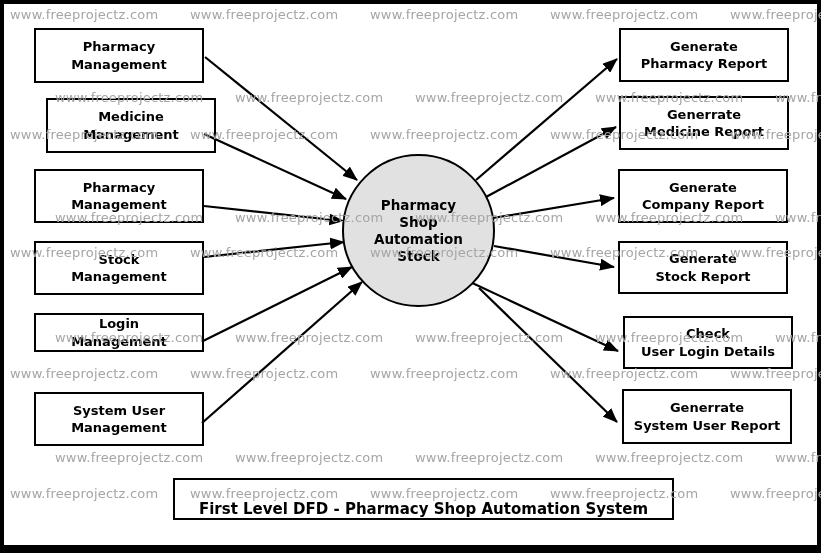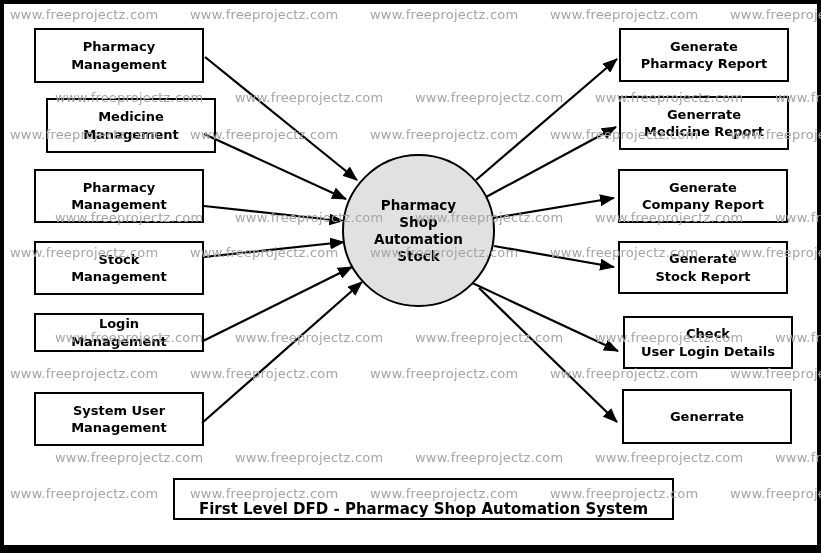--- a/index.html
+++ b/index.html
@@ -187,20 +187,21 @@
   <div class="entity" style="left:618px;top:241px;height:53px">
     <span class="eline">Generate</span>
     <span class="eline">Stock Report</span>
   </div>
   <div class="entity" style="left:623px;top:316px;height:53px">
     <span class="eline">Check</span>
     <span class="eline">User Login Details</span>
   </div>
   <div class="entity" style="left:622px;top:389px;height:55px">
     <span class="eline">Generrate</span>
+    <span class="eline">System User Report</span>
   </div>
 
   <div class="title-box">
     <span class="ttext">First Level DFD - Pharmacy Shop Automation System</span>
   </div>
 
   <div class="wm-layer">
       <span class="wm" style="left: 10px; top: 7px;">www.freeprojectz.com</span>
       <span class="wm" style="left: 190px; top: 7px;">www.freeprojectz.com</span>
       <span class="wm" style="left: 370px; top: 7px;">www.freeprojectz.com</span>

